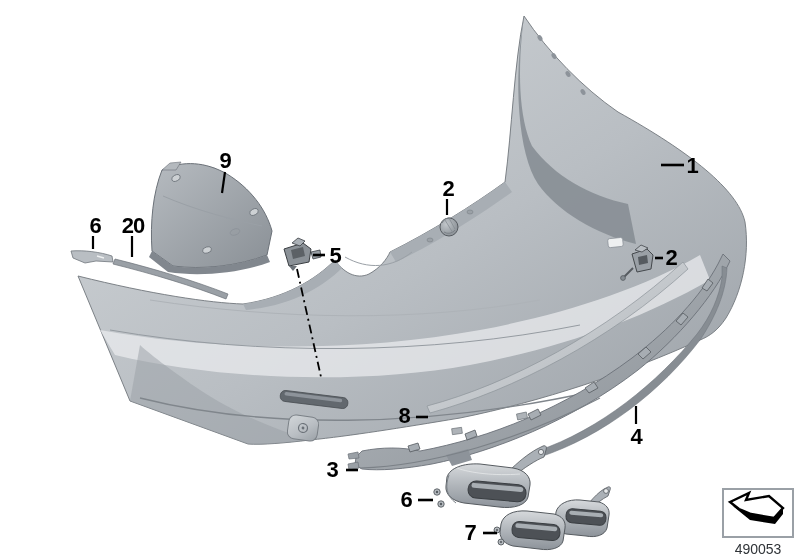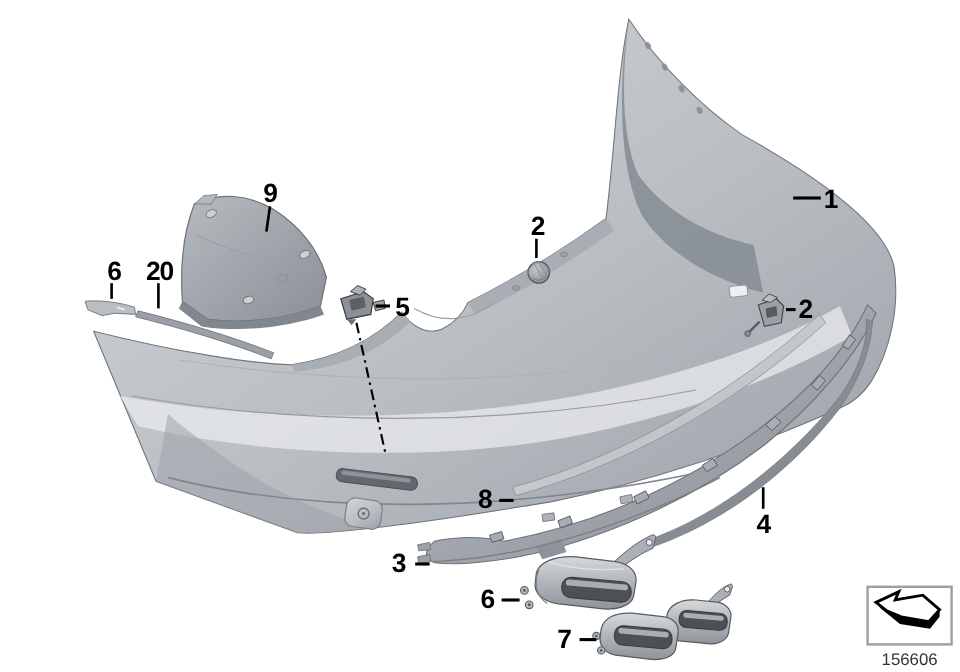--- a/index.html
+++ b/index.html
@@ -248,15 +248,15 @@
   <div class="callout" style="left:95px;top:226px">6</div>
   <div class="callout" style="left:448px;top:189px">2</div>
   <div class="callout" style="left:133px;top:226px">20</div>
 
   <div class="nav-box">
     <svg width="68" height="46" viewBox="0 0 68 46">
       <path d="M15,19 L27,24 L50,28 L59,18 L59,24 L51,34 L26,30 L10,17 L6,12 Z" fill="#000"></path>
       <path d="M6,12 L25,3 L22,10 L45,6 L59,18 L50,28 L27,24 L15,19 Z" fill="#fff" stroke="#000" stroke-width="2.4" stroke-linejoin="miter"></path>
     </svg>
   </div>
-  <div class="doc-number">156606</div>
+  <div class="doc-number">490053</div>
 
 </div>
 
 </body></html>

